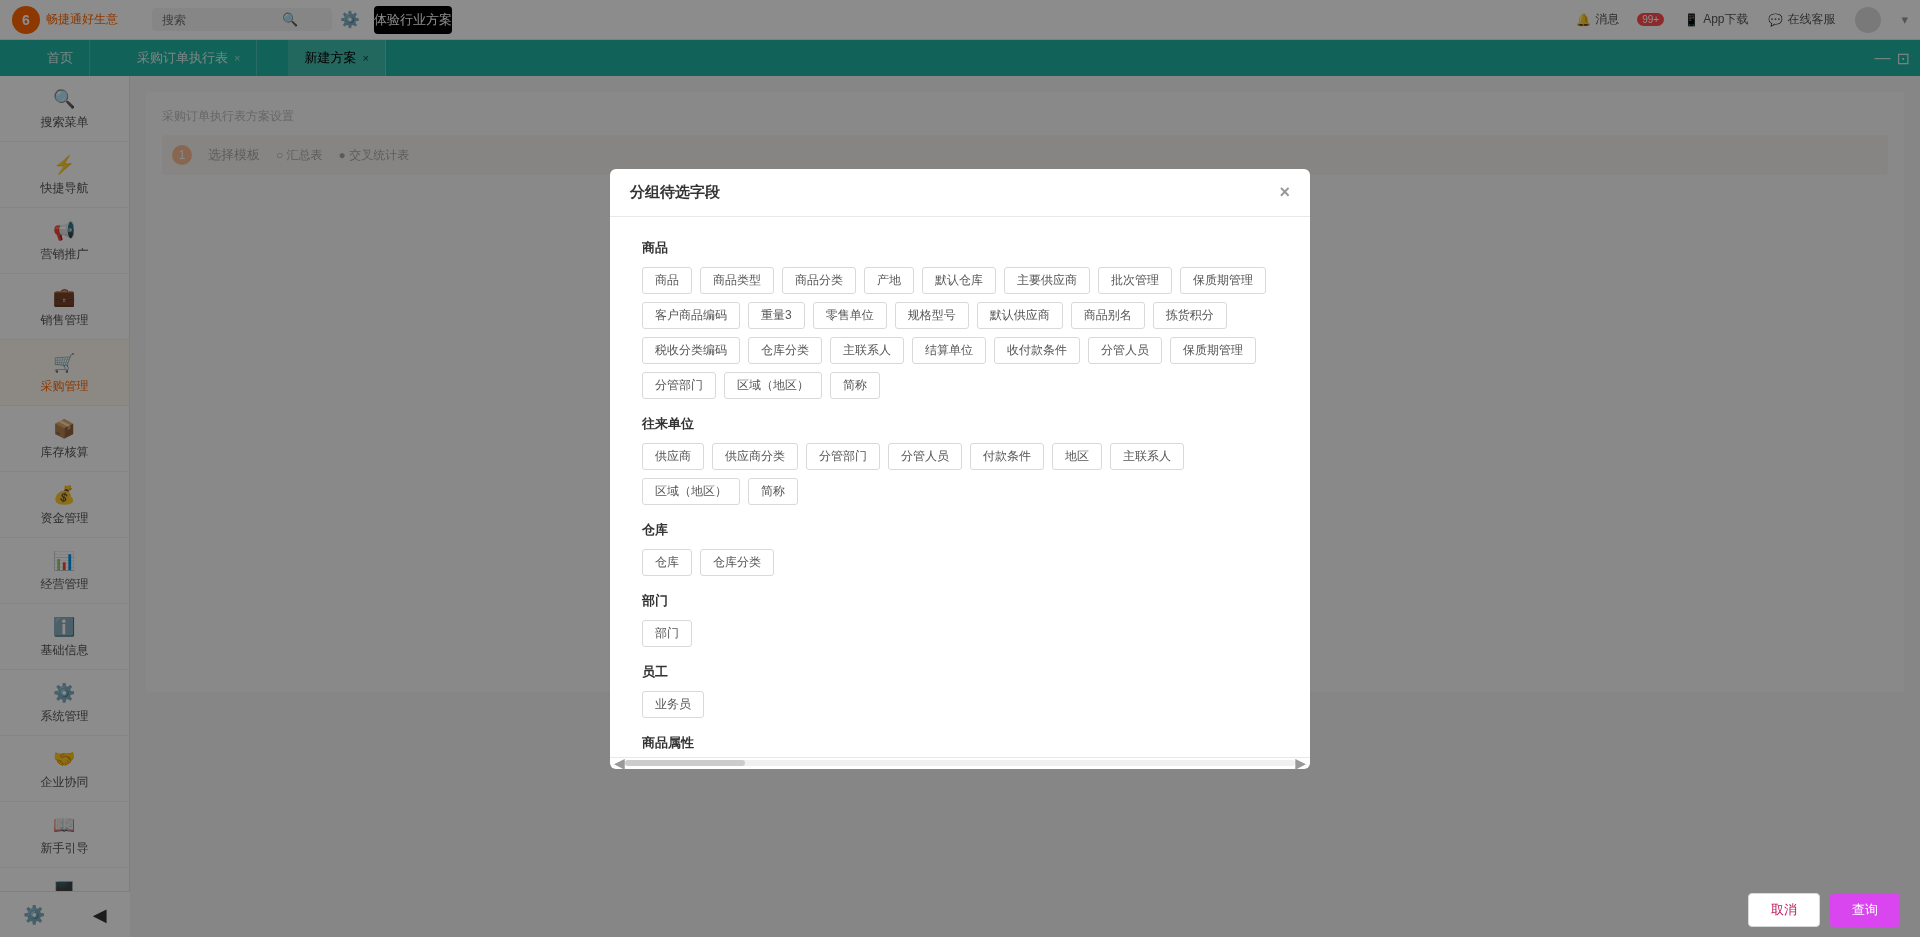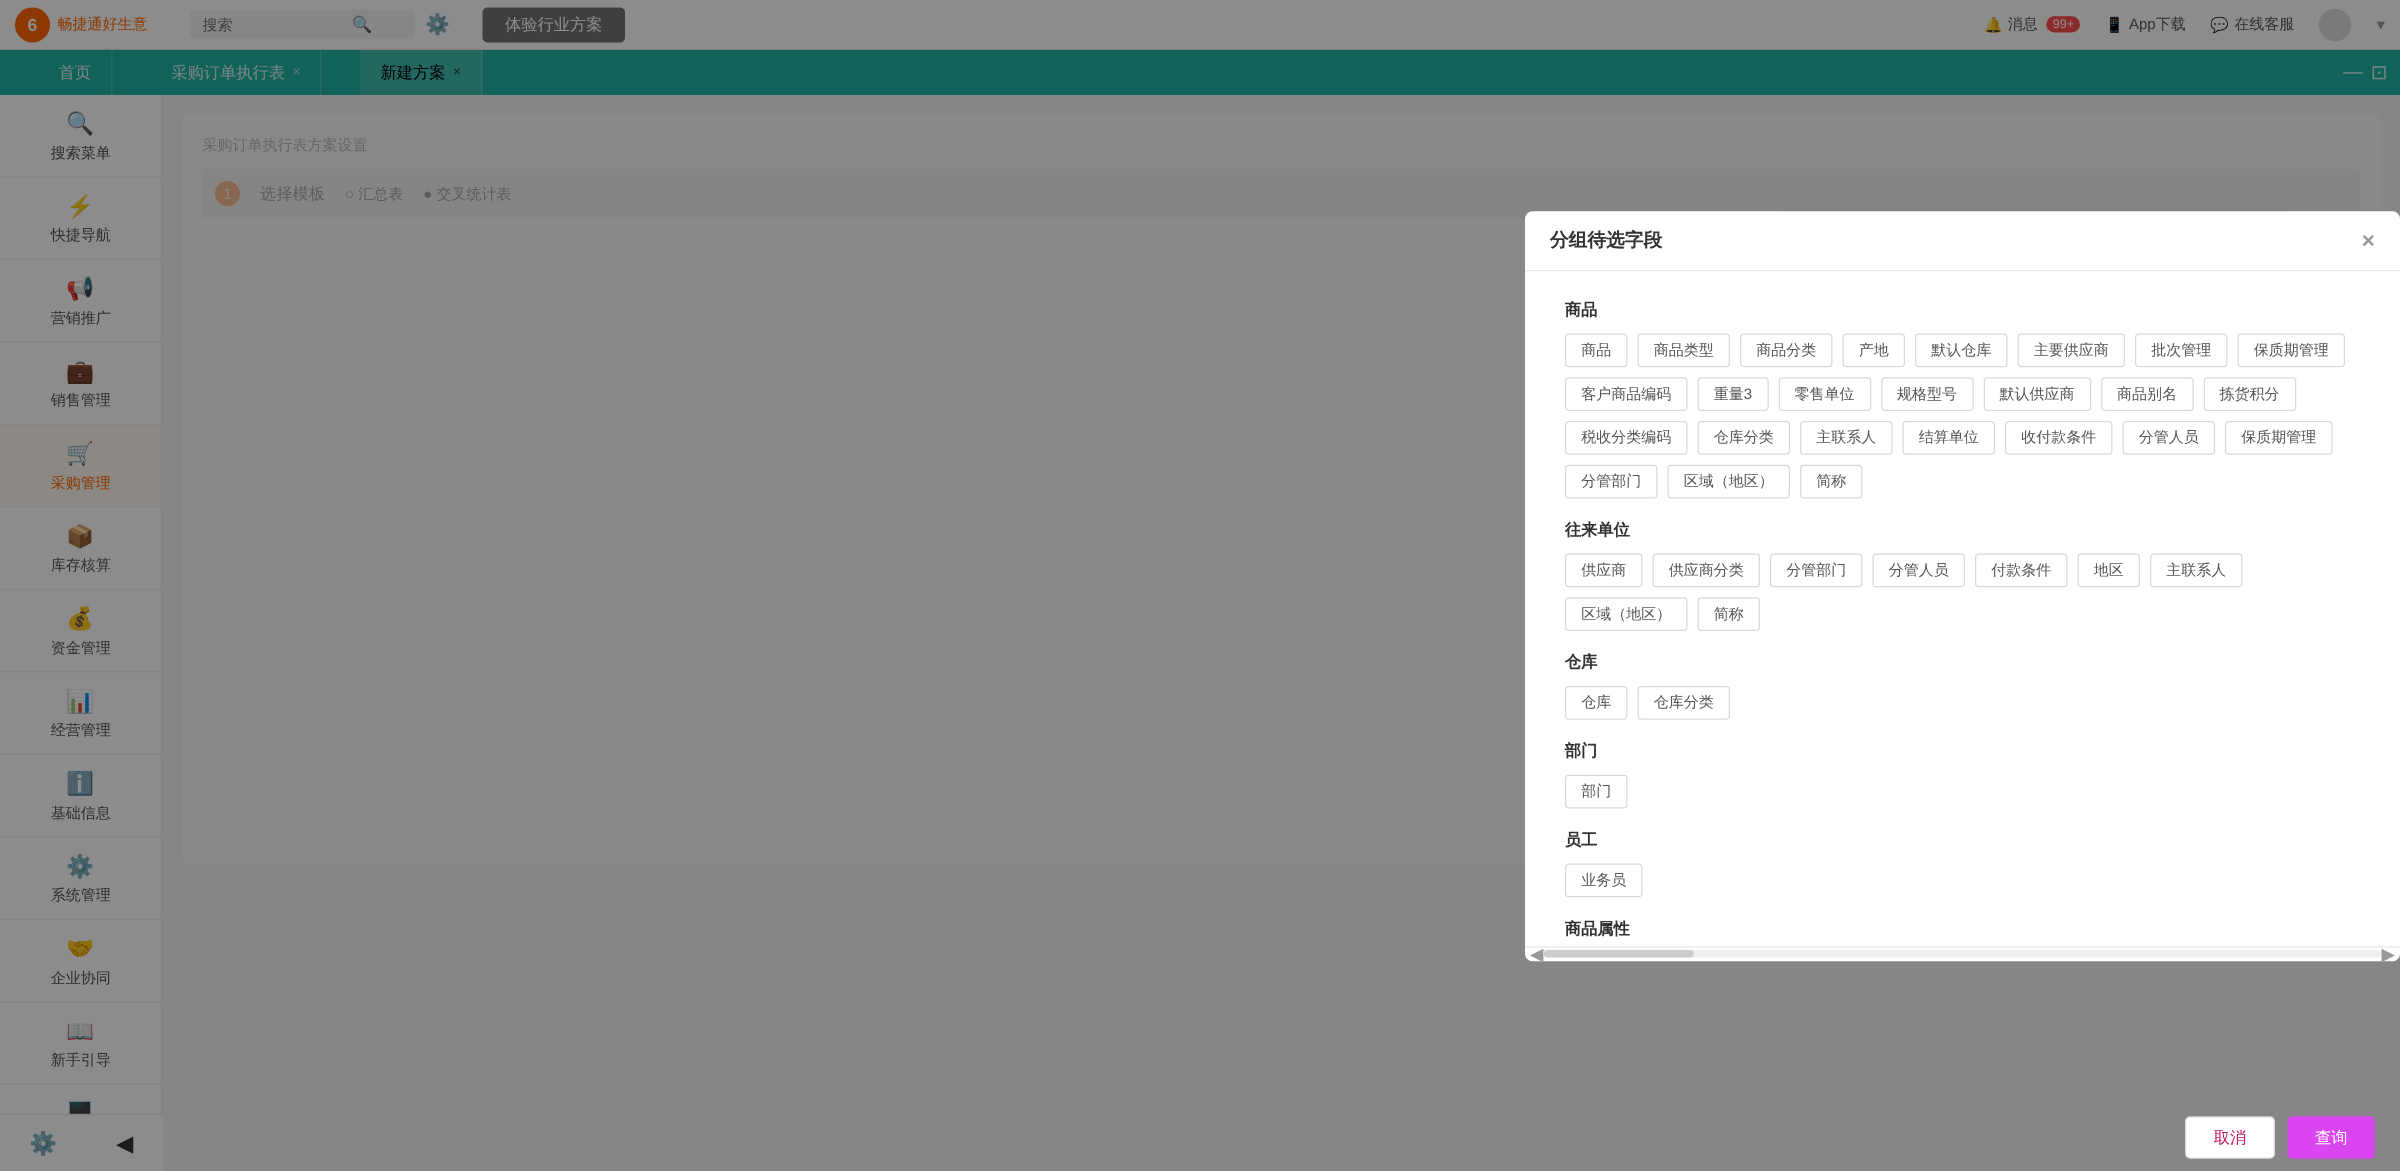--- a/index.html
+++ b/index.html
@@ -37,46 +37,46 @@
       background: #f5f5f5;
       border-radius: 4px;
       padding: 4px 10px;
       width: 180px;
       margin-left: 10px;
     }
     .search-bar input {
       border: none; background: transparent; outline: none; font-size: 12px; color: #999; width: 120px;
     }
     .experience-btn {
-      margin-left: 26px;
-      background: #737373;
+      margin-left: 14px;
+      background: #000000;
       color: #fff;
       border: none;
       border-radius: 4px;
-      padding: 5px 18px;
+      padding: 5px 0;
       font-size: 13px;
       cursor: pointer;
     }
     .header-right {
       margin-left: auto;
       display: flex;
       align-items: center;
       gap: 20px;
     }
     .header-btn {
       display: flex; align-items: center; gap: 4px;
       font-size: 12px; color: #555; cursor: pointer;
     }
     .badge {
       background: #ff4d4f;
       color: #fff;
       border-radius: 10px;
       font-size: 10px;
       padding: 1px 5px;
-      margin-left: 3px;
+      margin-left: 14px;
       text-align: right;
     }
     .avatar {
       width: 26px; height: 26px;
       background: #ddd;
       border-radius: 50%;
     }
 
     
     .tab-bar {
@@ -189,21 +189,21 @@
     }
 
     
     .modal-overlay {
       position: fixed;
       top: 0; left: 0; right: 0; bottom: 0;
       background: rgba(0,0,0,0.45);
       z-index: 1000;
       display: flex;
       align-items: center;
-      justify-content: flex-end;
+      justify-content: center;
     }
 
     
     .modal {
       background: #fff;
       border-radius: 6px;
       width: 700px;
       max-height: 600px;
       display: flex;
       flex-direction: column;

